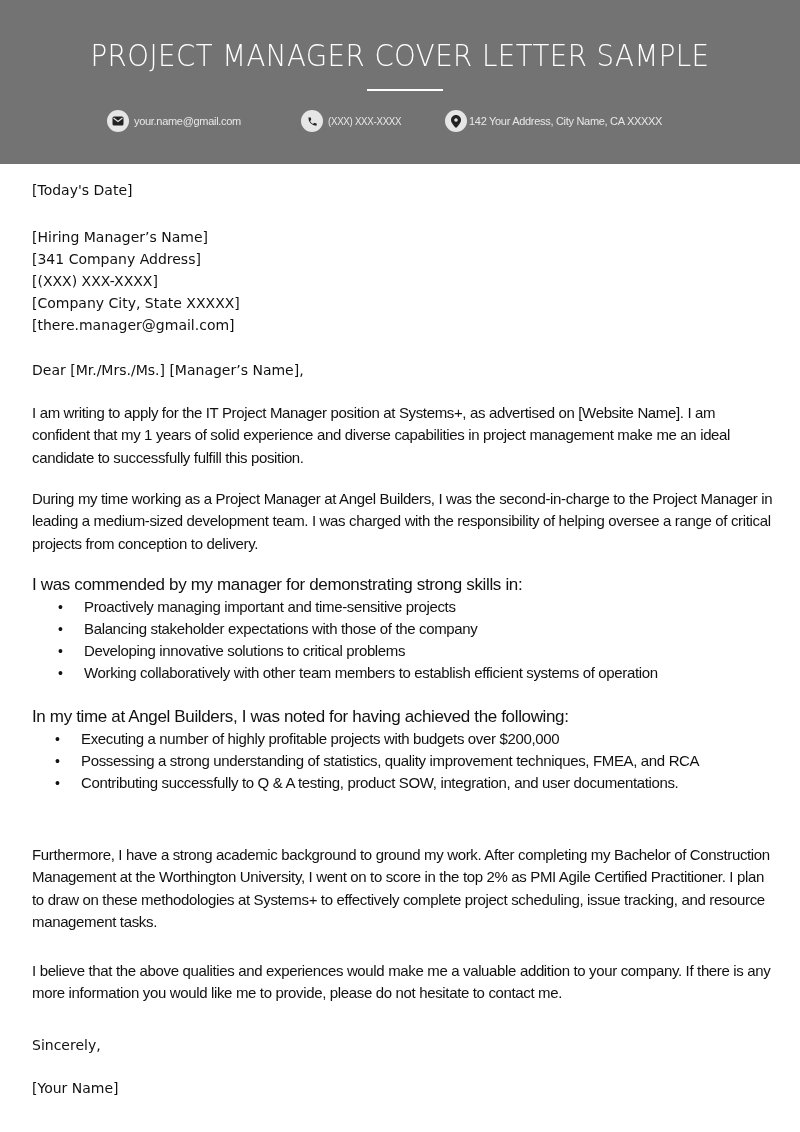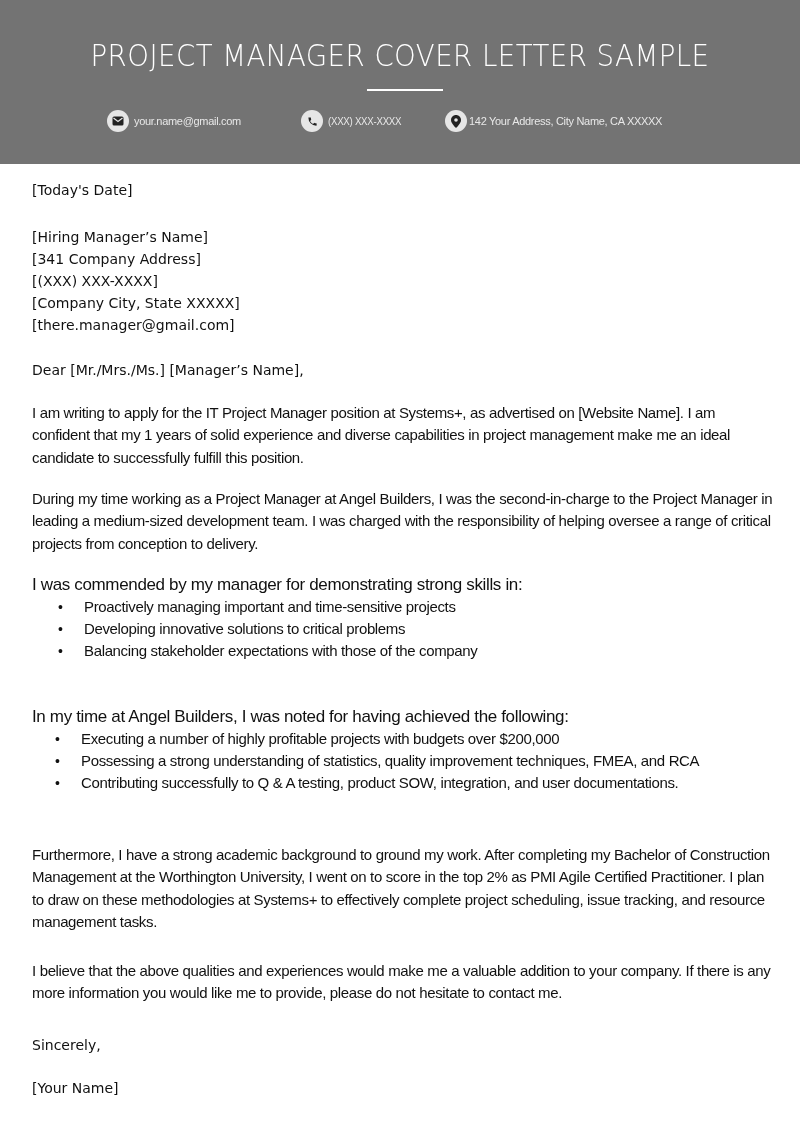--- a/index.html
+++ b/index.html
@@ -96,22 +96,23 @@
 
   <div class="abs line wide" style="top:359px">Dear [Mr./Mrs./Ms.] [Manager’s Name],</div>
 
   <p class="abs para" style="top:402px; width:740px">I am writing to apply for the IT Project Manager position at Systems+, as advertised on [Website Name]. I am confident that my 1 years of solid experience and diverse capabilities in project management make me an ideal candidate to successfully fulfill this position.</p>
   <p class="abs para" style="top:488px; width:742px">During my time working as a Project Manager at Angel Builders, I was the second-in-charge to the Project Manager in leading a medium-sized development team. I was charged with the responsibility of helping oversee a range of critical projects from conception to delivery.</p>
 
   <div class="abs" style="top:574px">
     <div class="line" style="letter-spacing:-0.35px">I was commended by my manager for demonstrating strong skills in:</div>
     <ul>
       <li>Proactively managing important and time-sensitive projects</li>
+      <li>Balancing stakeholder expectations with those of the company</li>
       <li>Developing innovative solutions to critical problems</li>
-      <li>Balancing stakeholder expectations with those of the company</li>
+      <li>Working collaboratively with other team members to establish efficient systems of operation</li>
     </ul>
   </div>
 
   <div class="abs" style="top:706px">
     <div class="line" style="letter-spacing:-0.35px">In my time at Angel Builders, I was noted for having achieved the following:</div>
     <ul class="b2">
       <li>Executing a number of highly profitable projects with budgets over $200,000</li>
       <li>Possessing a strong understanding of statistics, quality improvement techniques, FMEA, and RCA</li>
       <li>Contributing successfully to Q &amp; A testing, product SOW, integration, and user documentations.</li>
     </ul>

